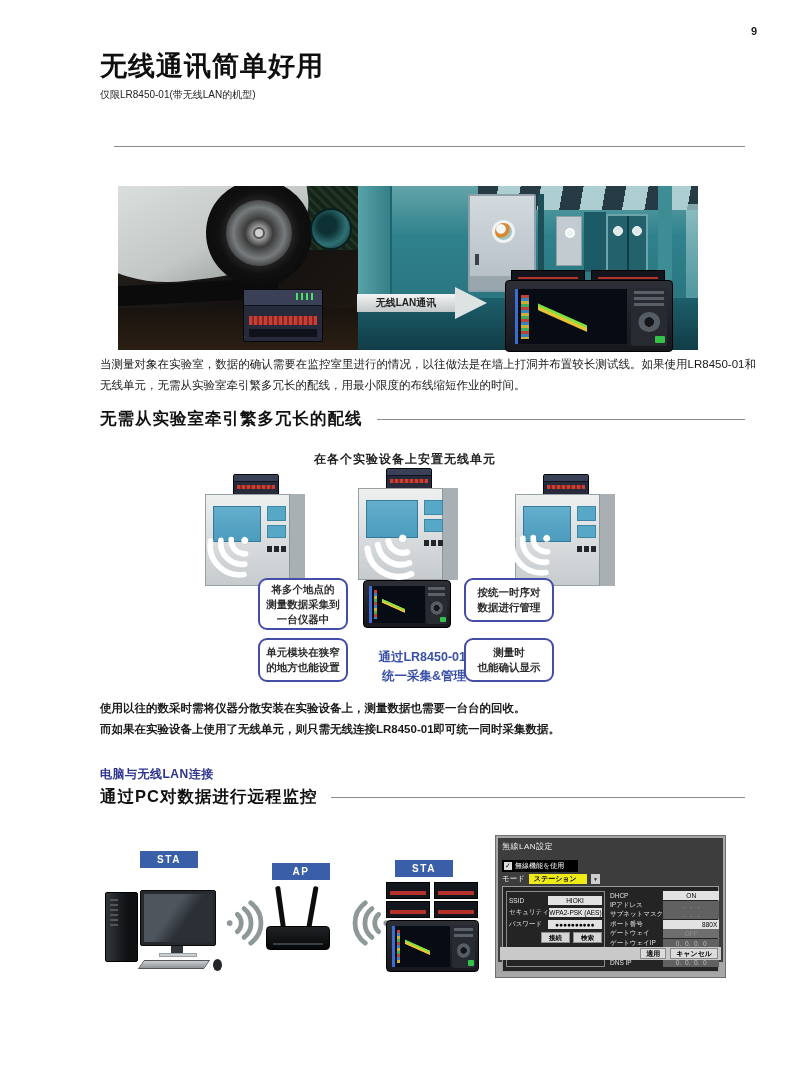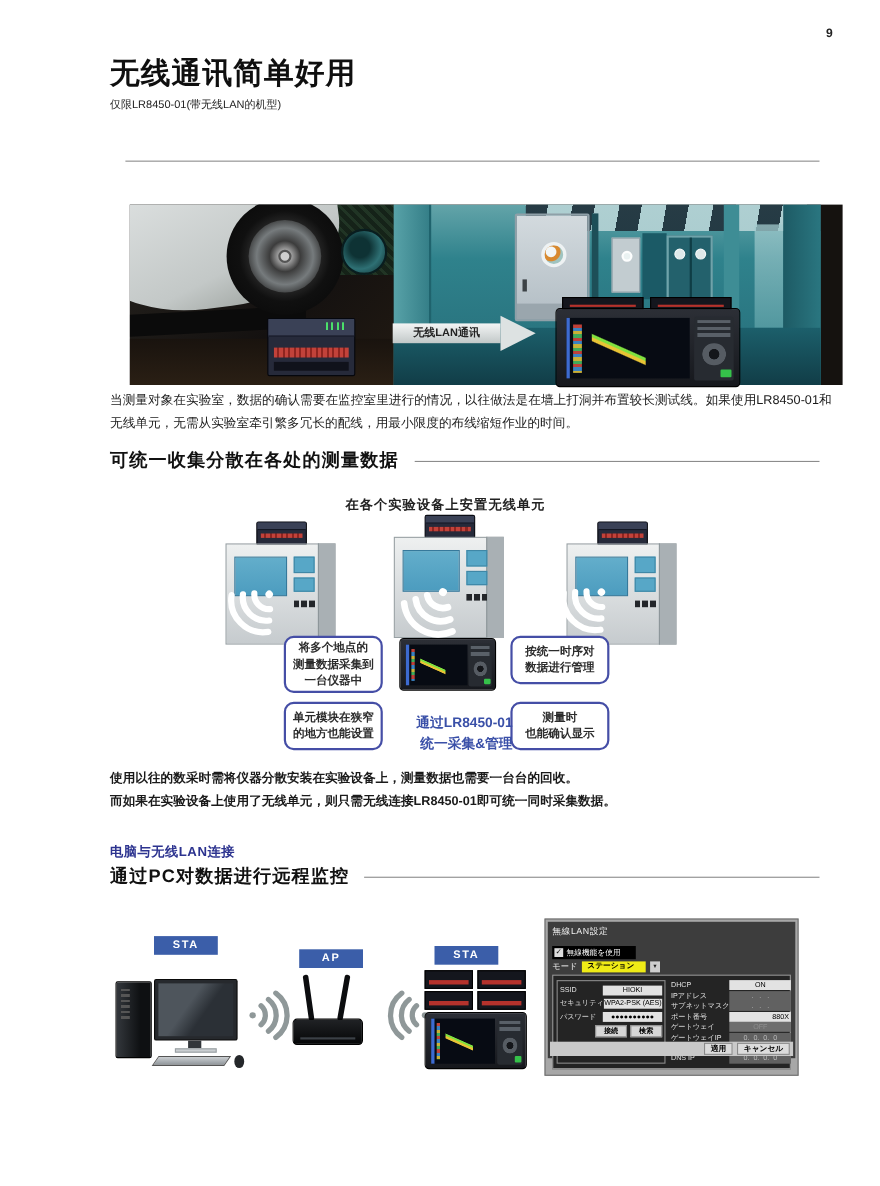--- a/index.html
+++ b/index.html
@@ -12,21 +12,21 @@
   .title { font-size:27px; font-weight:bold; color:#0f0f0f; letter-spacing:1px; }
   .subtitle { font-size:10px; color:#222; }
   .lead { font-size:12px; font-weight:bold; color:#2c338f; letter-spacing:0.5px; }
   .h2row { display:flex; align-items:center; width:645px; }
   .h2 { font-size:16.5px; font-weight:bold; color:#111; letter-spacing:1px; white-space:nowrap; }
   .rule { flex:1; height:1px; background:#8c8c8c; margin-left:14px; }
   .body-text { font-size:11.5px; line-height:21px; color:#1a1a1a; text-align:justify; }
   .pre { white-space:pre-line;font-weight:bold; }
 
   
-  .photo { width:648px; height:164px; }
+  .photo { width:580px; height:164px; }
   .ph-clip { position:absolute; inset:0; overflow:hidden; background:#15120f; }
   .sc-left { position:absolute; left:0; top:0; width:240px; height:100%;
              background:linear-gradient(135deg,#26231e 0%,#141110 60%,#221a12 100%); }
   .fence { position:absolute; right:0; top:0; width:78px; height:64px; opacity:.75;
            background:repeating-linear-gradient(45deg,#24402b 0 3px,#15281b 3px 7px); }
   .car { position:absolute; left:-46px; top:-58px; width:236px; height:152px; background:linear-gradient(160deg,#e9ecec,#c3c8c7 70%,#8e948f); border-radius:45%; transform:rotate(-7deg); }
   .sill { position:absolute; left:0; top:96px; width:160px; height:20px; background:#0b0b0b; transform:skewY(-3deg); }
   .tire { position:absolute; left:88px; top:-6px; width:106px; height:106px; border-radius:50%;
           background:radial-gradient(circle,#2a2a2a 0 38%,#101010 55%,#060606 100%); }
   .rim { position:absolute; left:108px; top:14px; width:66px; height:66px; border-radius:50%;
@@ -231,21 +231,21 @@
           <div class="pad"></div>
           <div class="greenbtn"></div>
         </div>
       </div>
     </div>
   </div>
 
   <div class="abs body-text" style="left:100px; top:354px; width:656px;">当测量对象在实验室，数据的确认需要在监控室里进行的情况，以往做法是在墙上打洞并布置较长测试线。如果使用LR8450-01和无线单元，无需从实验室牵引繁多冗长的配线，用最小限度的布线缩短作业的时间。</div>
 
   <div class="abs h2row" style="left:100px; top:408px;">
-    <div class="h2">可统一收集分散在各处的测量数据</div>
+    <div class="h2">无需从实验室牵引繁多冗长的配线</div>
     <div class="rule"></div>
   </div>
   <div class="abs diagram-cap" style="left:255px; top:451px; width:300px;">在各个实验设备上安置无线单元</div>
 
   <div class="cab" style="left:205px; top:474px;">
     <div class="wunit" style="left:28px; top:0; width:46px; height:22px;"></div>
     <div class="front"></div>
     <div class="side"></div>
     <div class="screen"></div>
     <div class="sub1"></div>

